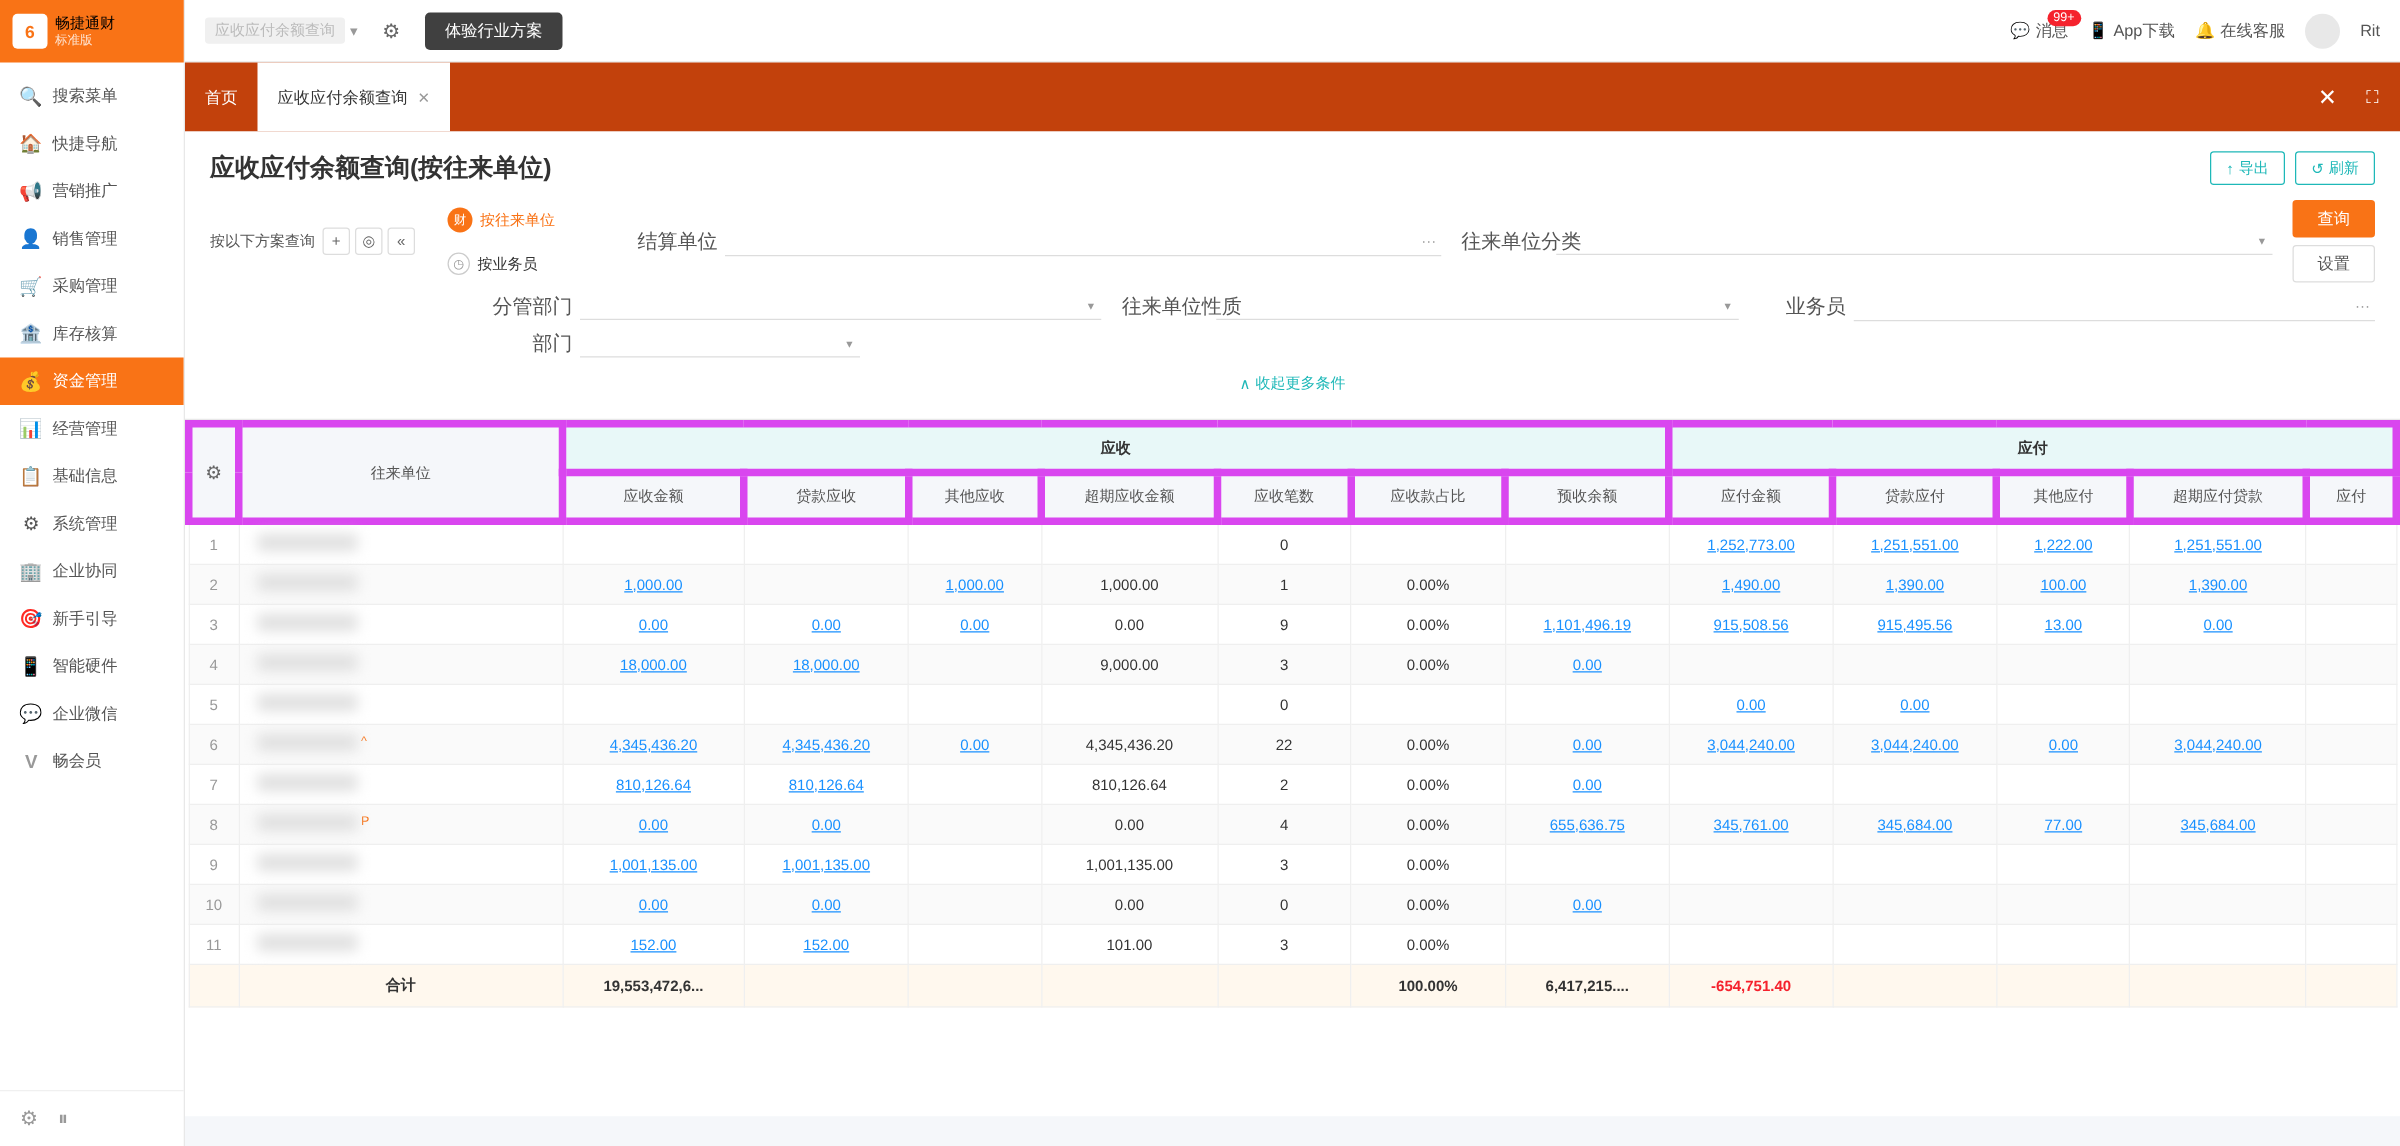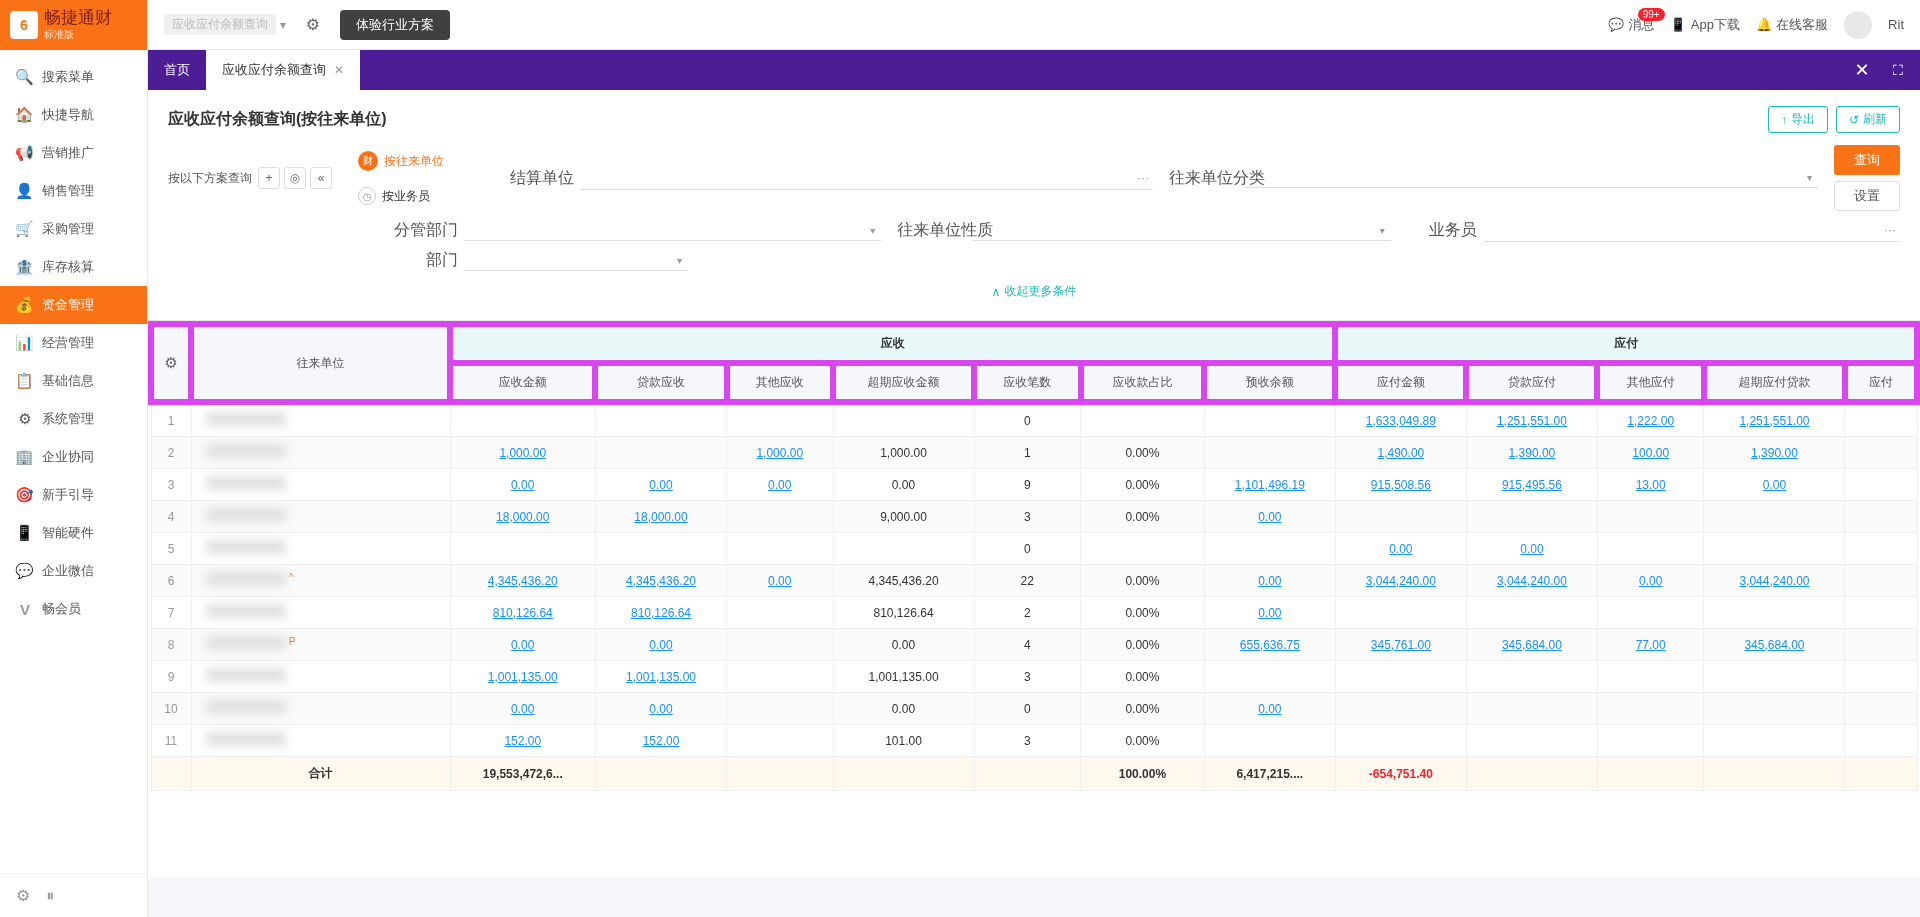--- a/index.html
+++ b/index.html
@@ -5,21 +5,21 @@
     * { box-sizing: border-box; margin: 0; padding: 0; }
     body { font-family: 'Microsoft YaHei', Arial, sans-serif; font-size: 12px; background: #f0f2f5; color: #333; overflow: hidden; }
     
     
     .app-container { display: flex; height: 917px; width: 1920px; }
     
     
     .sidebar { width: 148px; background: #fff; display: flex; flex-direction: column; border-right: 1px solid #e8e8e8; flex-shrink: 0; }
     .sidebar-logo { background: #f97316; padding: 10px; display: flex; align-items: center; gap: 6px; height: 50px; }
     .logo-icon { width: 28px; height: 28px; background: #fff; border-radius: 4px; display: flex; align-items: center; justify-content: center; color: #f97316; font-weight: bold; font-size: 14px; }
-    .logo-text { color: #7f1d1d; font-size: 17px; line-height: 1.2; }
+    .logo-text { color: #000000; font-size: 12px; line-height: 1.2; }
     .logo-sub { color: rgba(255,255,255,0.8); font-size: 10px; }
     .sidebar-menu { flex: 1; overflow-y: auto; padding: 8px 0; }
     .sidebar-item { display: flex; align-items: center; gap: 8px; padding: 10px 16px; cursor: pointer; color: #555; font-size: 13px; }
     .sidebar-item.active { background: #f97316; color: #fff; border-radius: 0; }
     .sidebar-item-icon { width: 18px; height: 18px; display: flex; align-items: center; justify-content: center; font-size: 15px; flex-shrink: 0; }
     .sidebar-bottom { padding: 12px 16px; display: flex; align-items: center; gap: 16px; border-top: 1px solid #f0f0f0; }
     .sidebar-bottom-icon { color: #999; cursor: pointer; font-size: 16px; }
     
     
     .main-content { flex: 1; display: flex; flex-direction: column; overflow: hidden; }
@@ -30,34 +30,34 @@
     .topbar-chevron { color: #999; font-size: 12px; }
     .topbar-gear { width: 30px; height: 30px; display: flex; align-items: center; justify-content: center; color: #666; cursor: pointer; font-size: 16px; }
     .topbar-cta { background: #404040; color: #fff; border: none; padding: 6px 16px; border-radius: 4px; cursor: pointer; font-size: 13px; }
     .topbar-right { margin-left: auto; display: flex; align-items: center; gap: 16px; }
     .topbar-right-item { display: flex; align-items: center; gap: 4px; color: #555; cursor: pointer; font-size: 13px; position: relative; }
     .badge { background: #f5222d; color: #fff; border-radius: 10px; padding: 1px 5px; font-size: 10px; position: absolute; top: -8px; right: -10px; }
     .topbar-avatar { width: 28px; height: 28px; background: #e8e8e8; border-radius: 50%; }
     .topbar-username { color: #555; font-size: 13px; cursor: pointer; }
     
     
-    .tabbar { height: 40px; background: #4c1d95; display: flex; align-items: center; padding: 0; position: relative; }
+    .tabbar { height: 55px; background: #c2410c; display: flex; align-items: center; padding: 0; position: relative; }
     .tabbar-home { padding: 0 16px; color: #fff; font-size: 13px; cursor: pointer; height: 100%; display: flex; align-items: center; }
     .tabbar-tab { background: #fff; color: #333; padding: 0 16px; height: 100%; display: flex; align-items: center; gap: 8px; font-size: 13px; cursor: pointer; }
     .tabbar-tab-close { color: #999; font-size: 12px; cursor: pointer; }
     .tabbar-actions { margin-left: auto; display: flex; align-items: center; gap: 8px; padding-right: 8px; }
     .tabbar-action-btn { color: #fff; font-size: 18px; cursor: pointer; width: 28px; height: 28px; display: flex; align-items: center; justify-content: center; }
     
     
     .page-content { flex: 1; overflow: auto; background: #f5f7fa; padding: 0; }
     
     
     .query-section { background: #fff; margin: 0; padding: 16px 20px; border-bottom: 1px solid #e8e8e8; }
     .query-header { display: flex; align-items: center; justify-content: space-between; margin-bottom: 12px; }
-    .query-title { font-size: 16px; font-weight: bold; color: #333; }
+    .query-title { font-size: 20px; font-weight: bold; color: #333; }
     .query-actions { display: flex; gap: 8px; }
     .btn-export { background: #fff; border: 1px solid #1eb8b8; color: #1eb8b8; padding: 4px 12px; border-radius: 3px; cursor: pointer; font-size: 12px; display: flex; align-items: center; gap: 4px; }
     .btn-refresh { background: #fff; border: 1px solid #1eb8b8; color: #1eb8b8; padding: 4px 12px; border-radius: 3px; cursor: pointer; font-size: 12px; display: flex; align-items: center; gap: 4px; }
     
     
     .filter-bar { display: flex; flex-direction: column; gap: 8px; }
     .filter-row { display: flex; align-items: center; gap: 16px; }
     .filter-scheme { display: flex; align-items: center; gap: 6px; color: #555; font-size: 12px; }
     .filter-scheme-icons { display: flex; gap: 4px; }
     .filter-scheme-icon { width: 22px; height: 22px; border: 1px solid #ddd; border-radius: 3px; display: flex; align-items: center; justify-content: center; cursor: pointer; color: #666; font-size: 12px; }
@@ -361,21 +361,21 @@
         <span style="filter: blur(5px); display:inline-block; background:#e0e0e0; border-radius:3px; min-width:80px; height:14px;"></span>
         
       </td>
       <td class=""></td>
       <td class=""></td>
       <td class=""></td>
       <td></td>
       <td>0</td>
       <td></td>
       <td class=""></td>
-      <td class="link">1,633,049.89</td>
+      <td class="link">1,252,773.00</td>
       <td class="link">1,251,551.00</td>
       <td class="link">1,222.00</td>
       <td class="link">1,251,551.00</td>
       <td></td>
     </tr>
                 <tr>
       <td class="row-num">2</td>
       <td class="name-cell">
         <span style="filter: blur(5px); display:inline-block; background:#e0e0e0; border-radius:3px; min-width:80px; height:14px;"></span>
         

